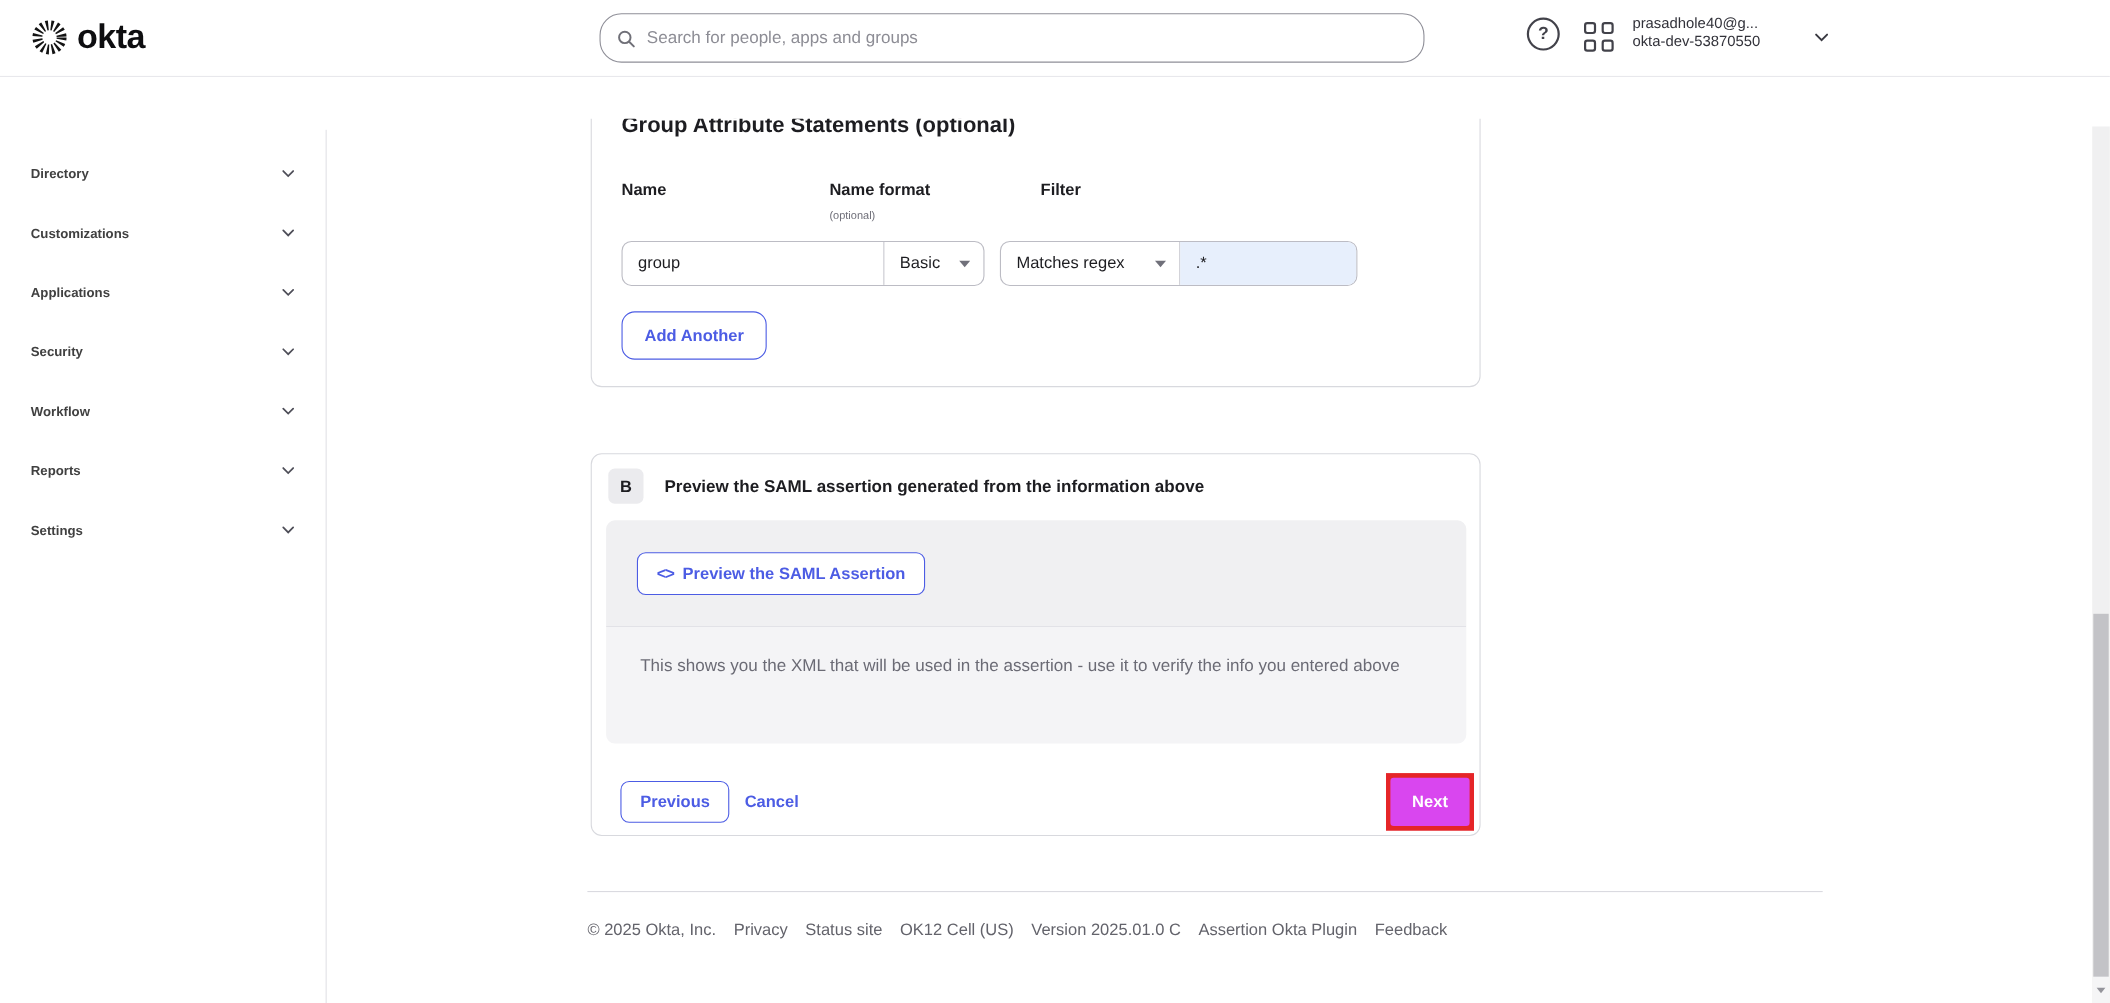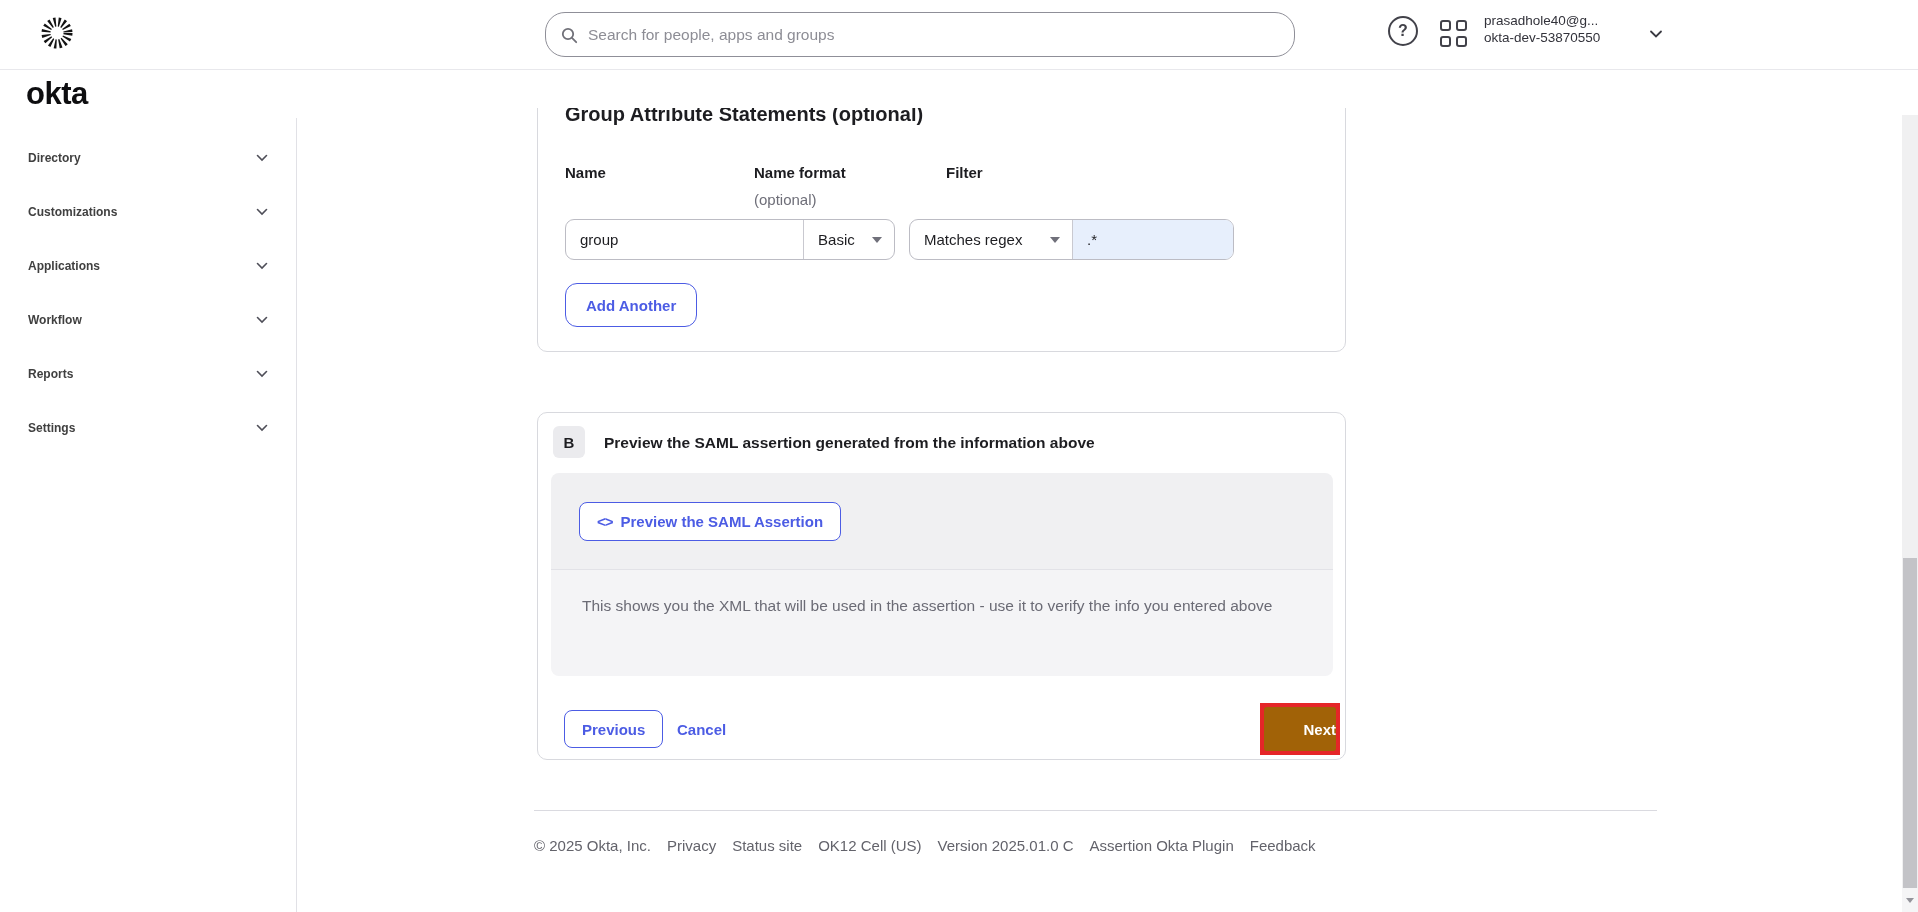--- a/index.html
+++ b/index.html
@@ -2,21 +2,21 @@
 <html><head>
 <meta charset="utf-8">
 <style>
   * { margin:0; padding:0; box-sizing:border-box; }
   html,body { width:1918px; height:912px; background:#ffffff; overflow:hidden;
               font-family:"Liberation Sans", sans-serif; color:#1d1d21; }
 
   
   .header { position:absolute; left:0; top:0; width:1918px; height:70px;
             background:#fff; border-bottom:1px solid #e8e8ec; z-index:5; }
-  .logo { position:absolute; left:26px; top:14px; display:flex; align-items:center; gap:22px;flex-direction:column; }
+  .logo { position:absolute; left:26px; top:14px; display:flex; align-items:center; gap:6px; }
   .logo-word { font-size:31px; font-weight:700; letter-spacing:-0.5px; color:#0e0e10; line-height:40px; }
   .search-box { position:absolute; left:545px; top:12px; width:750px; height:45px;
                 border:1px solid #8f8f98; border-radius:20px; background:#fff;
                 display:flex; align-items:center; padding:0 14px; gap:10px; }
   .search-box input { border:none; outline:none; flex:1; font-size:15.5px;
                       font-family:"Liberation Sans", sans-serif; color:#1d1d21; background:transparent; }
   .search-box input::placeholder { color:#8d8d95; }
   .help-btn { position:absolute; left:1388px; top:16px; width:30px; height:30px; border:2px solid #42424a;
               border-radius:50%; display:flex; align-items:center; justify-content:center;
               font-size:16px; font-weight:600; color:#42424a; cursor:pointer; background:#fff; }
@@ -38,21 +38,21 @@
   
   .viewport { position:absolute; left:298px; top:108px; width:1604px; height:804px;
               overflow:hidden; background:#fff; }
 
   .card { position:absolute; background:#fff; border:1px solid #d8d9de; border-radius:10px; }
   .card1 { left:239px; top:-66px; width:809px; height:310px; }
   .card2 { left:239px; top:304px; width:809px; height:348px; }
 
   .h1 { position:absolute; left:27px; top:57px; font-size:20px; line-height:28px; font-weight:700; color:#1d1d21; }
   .col-label { position:absolute; top:121px; font-size:15px; font-weight:700; color:#1d1d21; }
-  .col-note  { position:absolute; left:216px; top:148px; font-size:15px; color:#6e6e78; }
+  .col-note  { position:absolute; left:216px; top:148px; font-size:10px; color:#6e6e78; }
 
   .field-group { position:absolute; top:176px; height:41px; display:flex;
                  border:1px solid #bcbcc4; border-radius:9px; overflow:hidden; background:#fff; }
   .fg1 { left:27px; width:330px; }
   .fg2 { left:371px; width:325px; }
   .cell-input { height:100%; display:flex; align-items:center; }
   .cell-input input { border:none; outline:none; width:100%; height:100%; padding:0 14px;
                       font-size:15px; font-family:"Liberation Sans", sans-serif; color:#1d1d21; background:transparent; }
   .cell-select { height:100%; display:flex; align-items:center; justify-content:space-between;
                  padding:0 12px 0 14px; font-size:15px; color:#1d1d21; cursor:pointer;
@@ -84,22 +84,22 @@
   .preview-btn { position:absolute; left:28px; top:29px; height:39px; padding:0 17px; border-radius:8px; }
   .preview-icon { font-weight:700; letter-spacing:-1px; font-size:15px; }
   .panel-desc { position:absolute; left:31px; top:22px; width:724px;
                 font-size:15.5px; line-height:27px; color:#6b6b75; }
 
   .prev-btn { position:absolute; left:26px; top:297px; height:38px; padding:0 17px; border-radius:8px; }
   .cancel-link { position:absolute; left:139px; top:297px; height:38px; display:flex; align-items:center;
                  font-size:15px; font-weight:600; color:#4C5CE4; cursor:pointer; }
   .red-box { position:absolute; left:722px; top:290px; width:80px; height:52px;
              border:4px solid #E52528; background:#E52528; }
-  .next-btn { width:100%; height:100%; background:#a16207; color:#fff; border:none; border-radius:3px;
-              font-size:15px; font-weight:600; cursor:pointer; font-family:"Liberation Sans", sans-serif;text-align:right; }
+  .next-btn { width:100%; height:100%; background:#d946ef; color:#fff; border:none; border-radius:3px;
+              font-size:15px; font-weight:600; cursor:pointer; font-family:"Liberation Sans", sans-serif; }
 
   
   .footer-divider { position:absolute; left:236px; top:702px; width:1123px; height:1px; background:#dadae0; }
   .footer-row { position:absolute; left:236px; top:722px; height:30px; display:flex; align-items:center;
                 gap:16px; font-size:15px; color:#63636b; white-space:nowrap; }
   .footer-row .link { cursor:pointer; }
 
   
   .scroll-strip { position:absolute; right:0; top:0; width:16px; height:912px; background:#fff; }
   .scroll-track { position:absolute; left:0; top:115px; width:16px; height:797px; background:#f0f0f1; }
@@ -162,20 +162,26 @@
           <path d="M3.5 5.5 L8 10 L12.5 5.5" fill="none" stroke="#4e4e58" stroke-width="1.6" stroke-linecap="round"></path>
         </svg>
     </div>
     <div class="side-item">
       <span class="lbl">Applications</span>
       <svg width="16" height="16" viewBox="0 0 16 16">
           <path d="M3.5 5.5 L8 10 L12.5 5.5" fill="none" stroke="#4e4e58" stroke-width="1.6" stroke-linecap="round"></path>
         </svg>
     </div>
     <div class="side-item">
+      <span class="lbl">Security</span>
+      <svg width="16" height="16" viewBox="0 0 16 16">
+          <path d="M3.5 5.5 L8 10 L12.5 5.5" fill="none" stroke="#4e4e58" stroke-width="1.6" stroke-linecap="round"></path>
+        </svg>
+    </div>
+    <div class="side-item">
       <span class="lbl">Workflow</span>
       <svg width="16" height="16" viewBox="0 0 16 16">
           <path d="M3.5 5.5 L8 10 L12.5 5.5" fill="none" stroke="#4e4e58" stroke-width="1.6" stroke-linecap="round"></path>
         </svg>
     </div>
     <div class="side-item">
       <span class="lbl">Reports</span>
       <svg width="16" height="16" viewBox="0 0 16 16">
           <path d="M3.5 5.5 L8 10 L12.5 5.5" fill="none" stroke="#4e4e58" stroke-width="1.6" stroke-linecap="round"></path>
         </svg>

